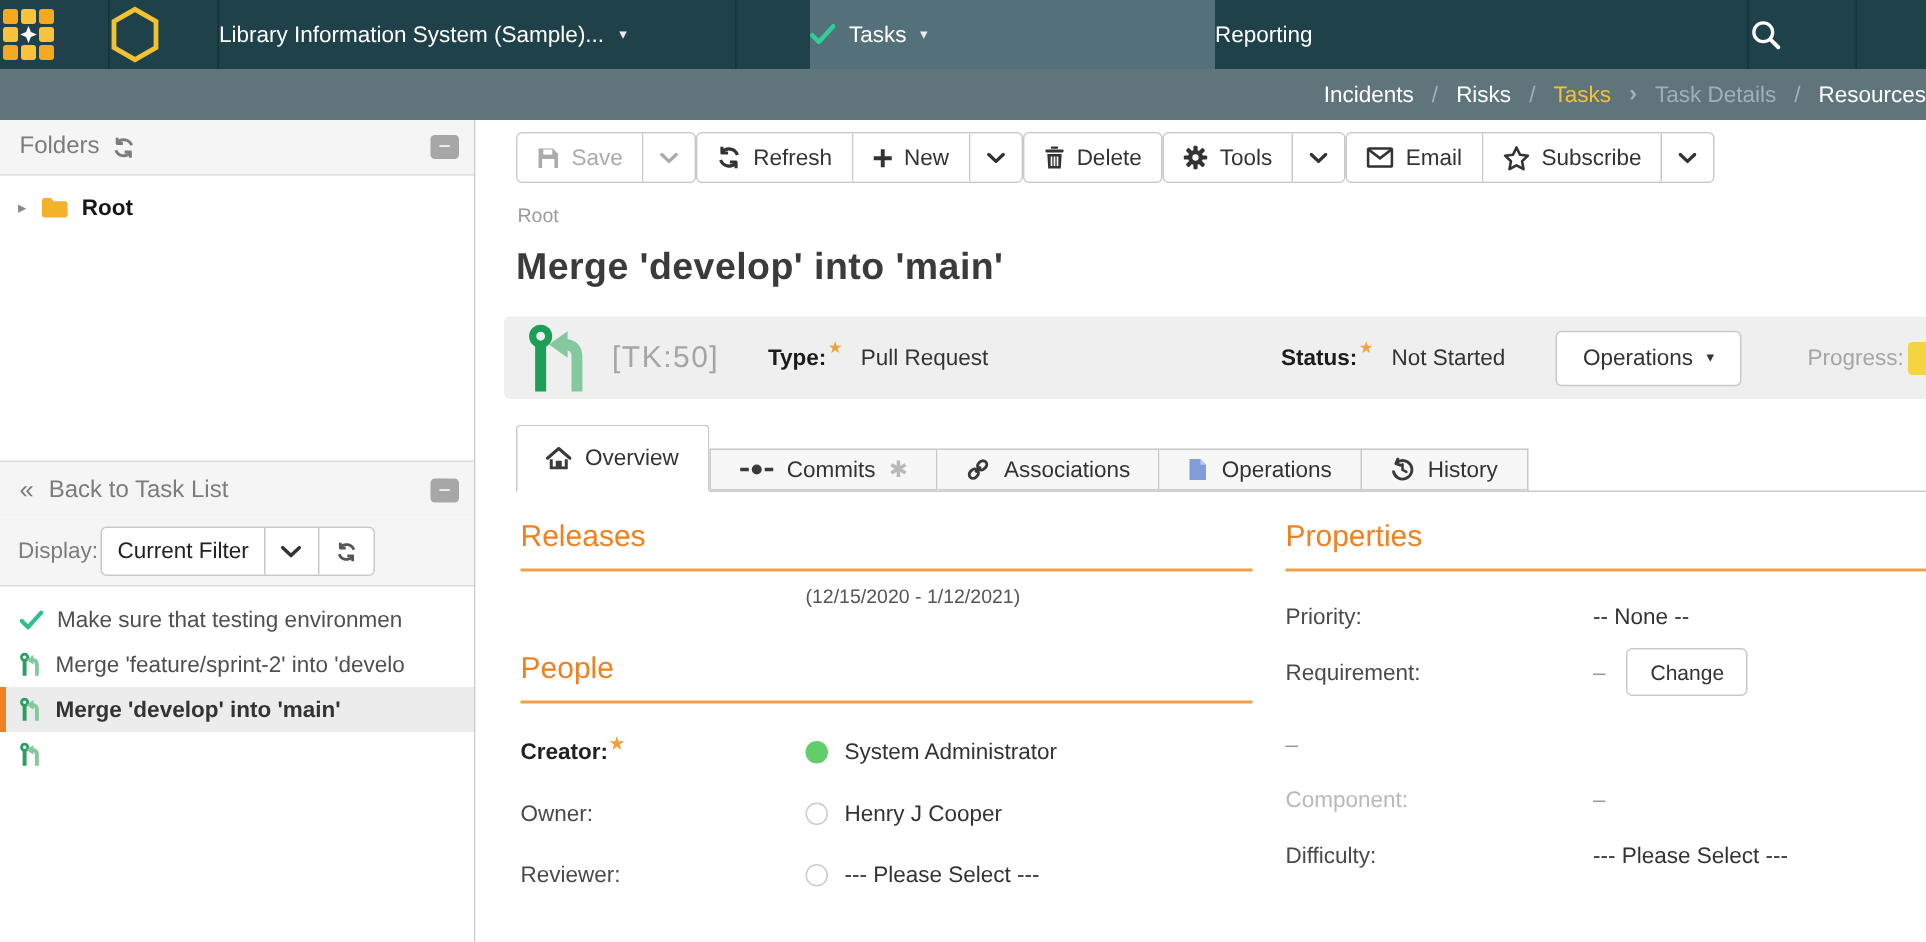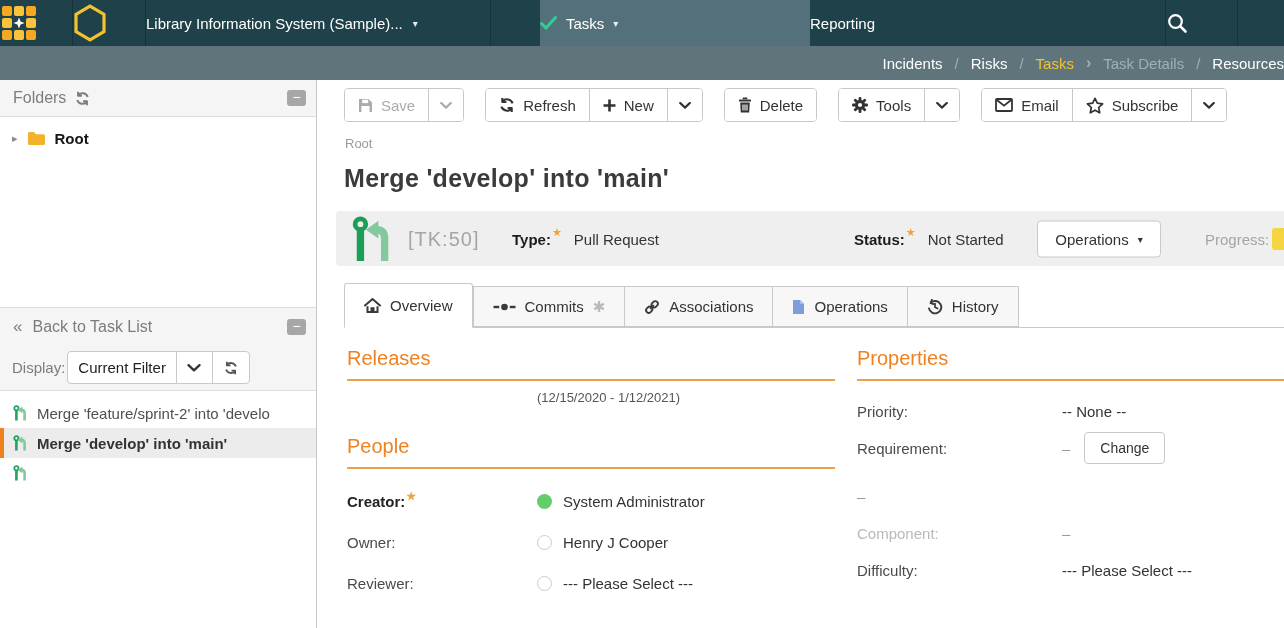--- a/index.html
+++ b/index.html
@@ -60,21 +60,21 @@
   .filter-refresh { width:36px; display:flex; align-items:center; justify-content:center; cursor:pointer;}
   .task-items { padding-top:7px; }
   .task-item { height:30px; display:flex; align-items:center; gap:9px;
     padding-left:13px; font-size:15px; color:#4f4f4f;
     white-space:nowrap; overflow:hidden; cursor:pointer; }
   .task-item .ticon { flex-shrink:0; display:flex; }
   .task-item.selected { background:#ececec; border-left:4px solid #ef8121;
     padding-left:9px; color:#333; font-weight:bold; }
   
   .main { position:absolute; top:80px; left:317px; right:0; bottom:0; background:#fff; }
-  .toolbar { position:absolute; top:8px; left:27px; display:flex; gap:21px; }
+  .toolbar { position:absolute; top:8px; left:27px; display:flex; gap:0; }
   .btn-group { display:flex; border:1px solid #c8c8c8; border-radius:4px;
     overflow:hidden; background:#fff; height:34px; }
   .btn { display:flex; align-items:center; gap:8px; padding:0 13px;
     font-size:15px; color:#333; background:#fff; border:none;
     border-right:1px solid #c8c8c8; font-family:inherit; cursor:pointer;}
   .btn:last-child { border-right:none; }
   .btn.seg-caret { padding:0 11px; }
   .btn.disabled { color:#ababab; cursor:default;}
   .root-path { position:absolute; top:56px; left:28px; font-size:13px; color:#9b9b9b; }
   .page-title { position:absolute; top:84px; left:27px; font-size:25px;
@@ -93,21 +93,21 @@
   .ib-ops { left:701px; width:124px; height:37px; background:#fff;
     border:1px solid #c9c9c9; border-radius:4px; display:flex; align-items:center;
     justify-content:center; gap:9px; font-size:15px; color:#333; cursor:pointer;}
   .ib-ops .caret { color:#333; }
   .ib-progress { left:869px; font-size:15px; color:#a5a5a5; }
   .ib-chip { left:936px; width:18px; height:22px; background:#f4d441;
     border-radius:3px 0 0 3px; }
   
   .tabs { position:absolute; top:203px; left:27px; right:0; height:45px;
     border-bottom:1px solid #c9c9c9; display:flex; align-items:flex-end; }
-  .tab { display:flex; align-items:center; gap:9px; height:41px; padding:0 19px;
+  .tab { display:flex; align-items:center; gap:9px; height:28px; padding:0 19px;
     background:#f7f7f7; border:1px solid #c9c9c9; border-left:none;
     font-size:15px; color:#333; cursor:pointer; }
   .tab.active { height:45px; background:#fff; border:1px solid #c9c9c9;
     border-bottom:1px solid #fff; border-radius:3px 3px 0 0; margin-bottom:-1px;
     position:relative; z-index:1; }
   .tab.active + .tab { border-left:1px solid #c9c9c9; }
   .tab-badge { color:#b9b9b9; font-size:15px; }
   
   .col-left  { position:absolute; top:263px; left:30px;  width:488px; }
   .col-right { position:absolute; top:263px; left:540px; right:-30px; }
@@ -240,20 +240,28 @@
             <path d="M3.3 0.9 V5 h4.1" fill="none" stroke="#555" stroke-width="2.1" stroke-linejoin="round"></path>
             <path d="M2.4 9.7 A6 6 0 0 0 12.6 11.6" fill="none" stroke="#555" stroke-width="2.1"></path>
             <path d="M12.7 15.1 V11 H8.6" fill="none" stroke="#555" stroke-width="2.1" stroke-linejoin="round"></path>
           </svg>
         </span>
       </div>
     </div>
     <div class="task-items">
       <div class="task-item">
         <span class="ticon">
+          <svg width="16" height="13" viewBox="0 0 17 14">
+            <path d="M1.5 7.5 L6 12 L15.5 1.5" fill="none" stroke="#2fbe8e" stroke-width="3" stroke-linecap="round" stroke-linejoin="round"></path>
+          </svg>
+        </span>
+        <span>Make sure that testing environmen</span>
+      </div>
+      <div class="task-item">
+        <span class="ticon">
           <svg width="15" height="16" viewBox="0 0 15 16">
             <circle cx="3.4" cy="3.2" r="2.1" fill="none" stroke="#27a060" stroke-width="1.8"></circle>
             <line x1="3.4" y1="5.4" x2="3.4" y2="15.5" stroke="#27a060" stroke-width="2.6"></line>
             <path d="M11.6 15.5 V8 Q11.6 4.9 8.5 4.9" fill="none" stroke="#84c89d" stroke-width="2.6"></path>
             <path d="M9.3 1.6 V8.2 L4.6 4.9 Z" fill="#84c89d"></path>
           </svg>
         </span>
         <span>Merge 'feature/sprint-2' into 'develo</span>
       </div>
       <div class="task-item selected">

